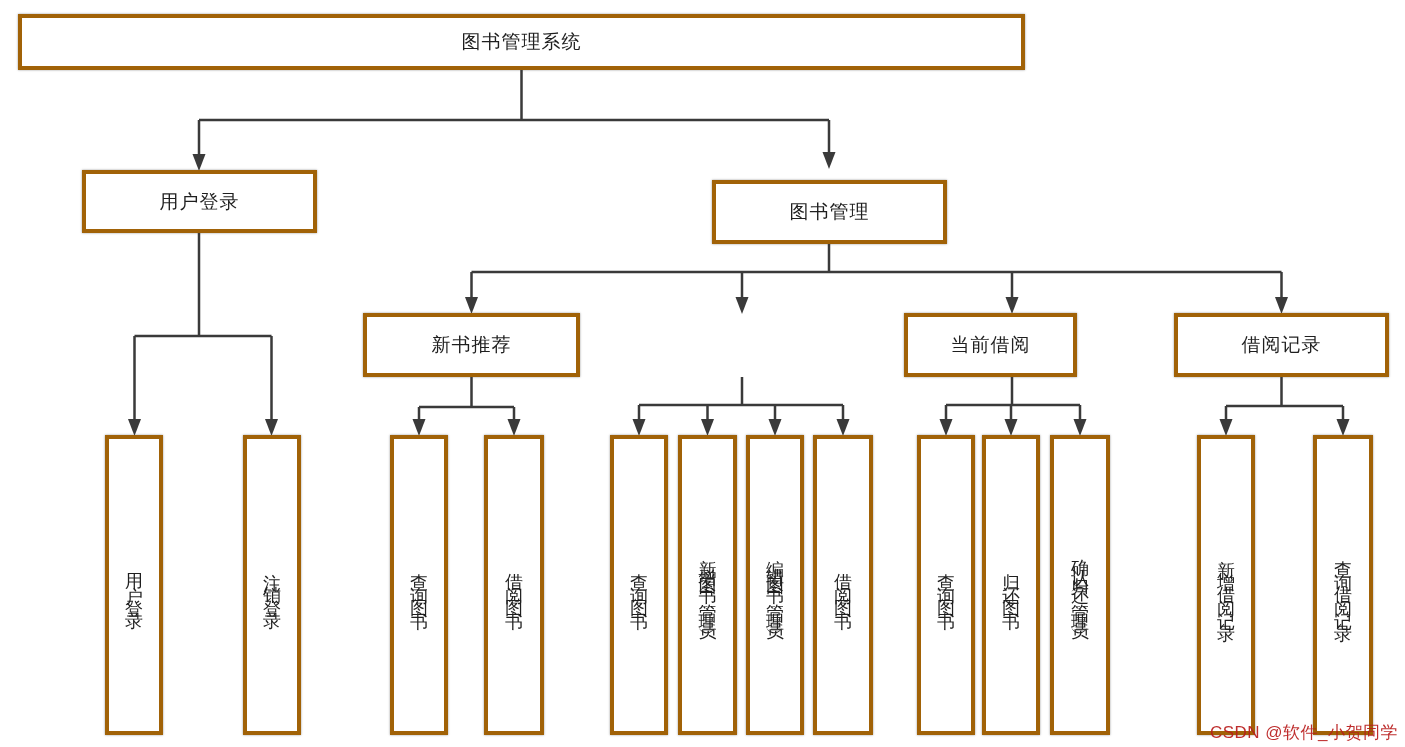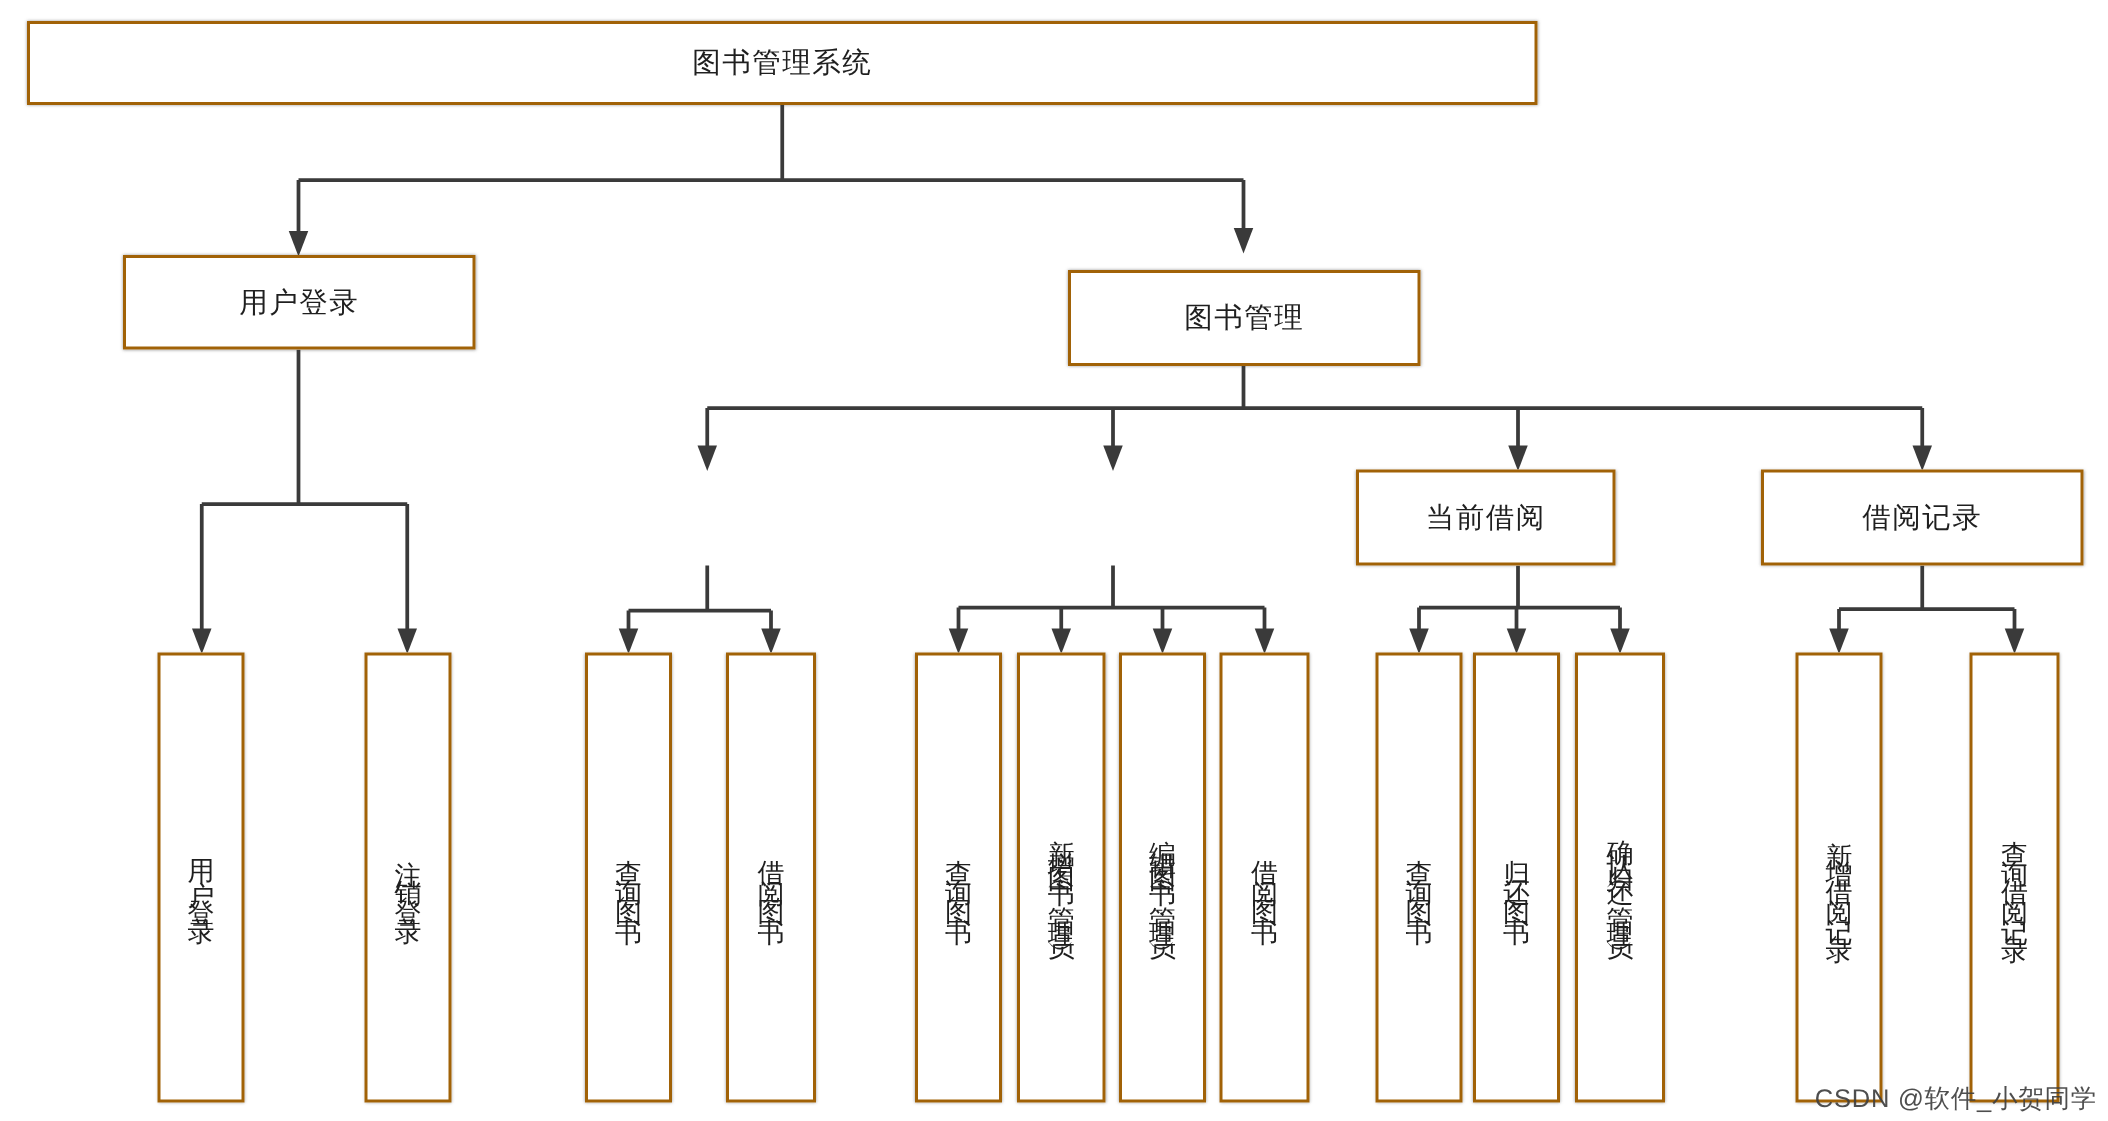--- a/index.html
+++ b/index.html
@@ -8,41 +8,41 @@
     width:1405px;height:747px;
     background:#ffffff;
     font-family:"Liberation Sans", sans-serif;
     overflow:hidden;
   }
   .wires{position:absolute;left:0;top:0;z-index:1;}
   .box{
     position:absolute;
     box-sizing:border-box;
     background:#ffffff;
-    border:2px solid #a16207;
+    border:4px solid #a16207;
     box-shadow:0 0 2px rgba(70,70,70,.55);
     display:flex;align-items:center;justify-content:center;
     color:#1f1f1f;
     z-index:2;
     text-align:center;
   }
   .h{font-size:19px;letter-spacing:1px;}
   .v{
     writing-mode:vertical-rl;
     text-orientation:mixed;
     font-size:18px;
     letter-spacing:13px;
     line-height:1;
   }
   .vlong{letter-spacing:9px;}
   .watermark{
     position:absolute;
     right:7px;bottom:3px;
     font-size:17px;
-    color:#404040;
+    color:#b91c1c;
     opacity:.92;
     letter-spacing:.5px;
     z-index:3;
     white-space:nowrap;
   }
 </style>
 </head>
 <body>
 
 <div class="stage">
@@ -78,20 +78,21 @@
       <polygon points="1219.5,419 1232.5,419 1226,436"></polygon>
       <polygon points="1336.5,419 1349.5,419 1343,436"></polygon>
     </g>
   </svg>
 
   <div class="box h" style="left:18px;top:14px;width:1007px;height:56px;">图书管理系统</div>
 
   <div class="box h" style="left:82px;top:170px;width:235px;height:63px;">用户登录</div>
   <div class="box h" style="left:712px;top:168px;width:235px;height:64px;margin-top:12px;">图书管理</div>
 
+  <div class="box h" style="left:363px;top:313px;width:217px;height:64px;">新书推荐</div>
   <div class="box h" style="left:904px;top:313px;width:173px;height:64px;">当前借阅</div>
   <div class="box h" style="left:1174px;top:313px;width:215px;height:64px;">借阅记录</div>
 
   <div class="box v" style="left:105px;top:435px;width:58px;height:300px;">用户登录</div>
   <div class="box v" style="left:243px;top:435px;width:58px;height:300px;">注销登录</div>
 
   <div class="box v" style="left:390px;top:435px;width:58px;height:300px;">查询图书</div>
   <div class="box v" style="left:484px;top:435px;width:60px;height:300px;">借阅图书</div>
 
   <div class="box v" style="left:610px;top:435px;width:58px;height:300px;">查询图书</div>

